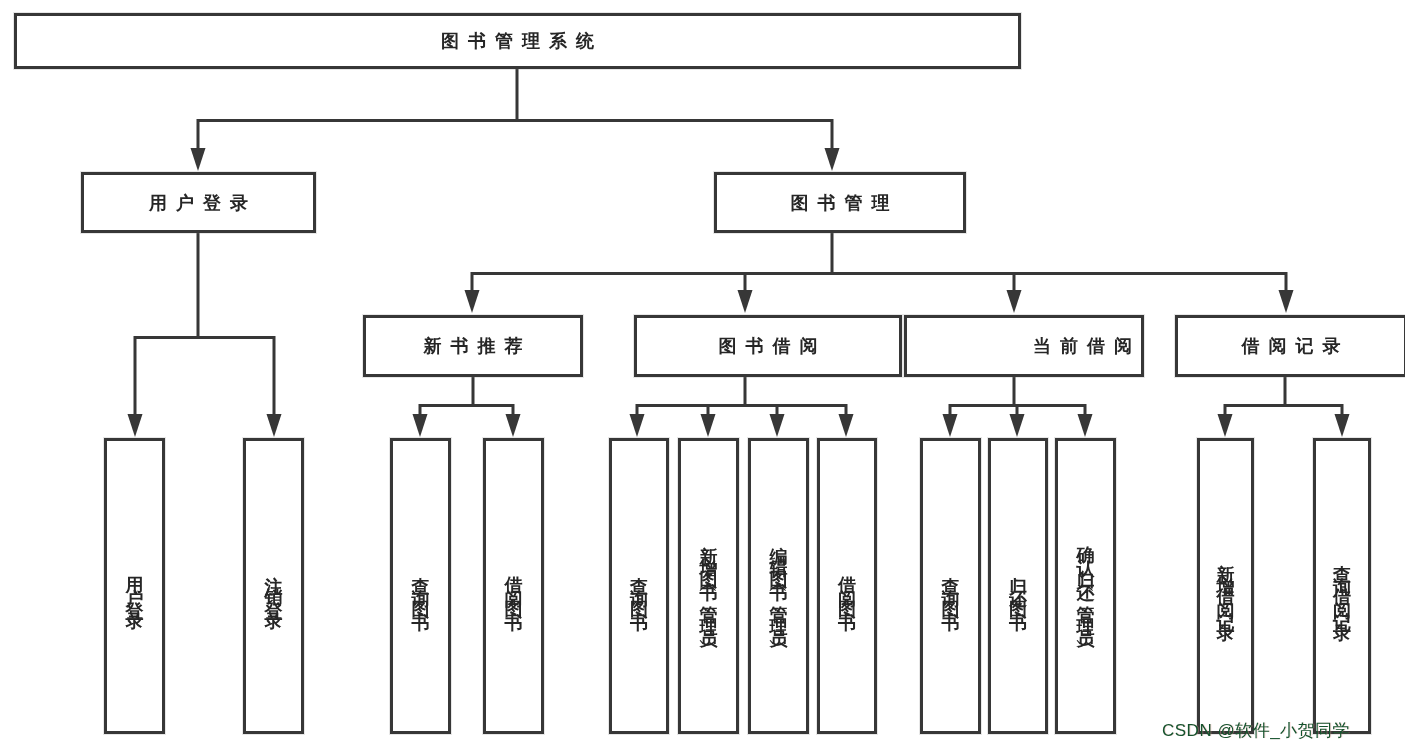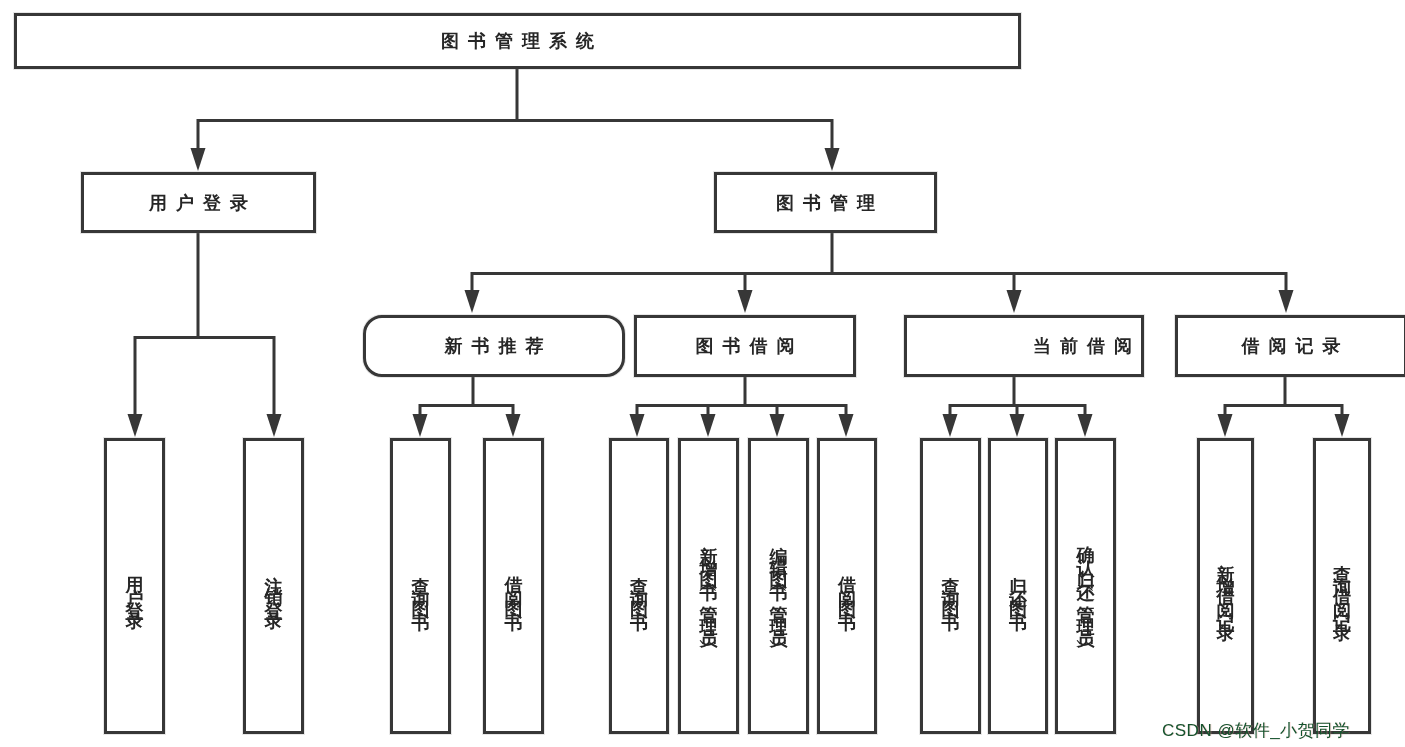--- a/index.html
+++ b/index.html
@@ -56,24 +56,24 @@
     font-size: 18px;
     letter-spacing: 12px;
     line-height: 1;
     white-space: nowrap;
     color: #262626;
   }
 
   
   .root-box  { left: 14px;  top: 13px;  width: 1007px; height: 56px; }
   .l1-a      { left: 81px;  top: 172px; width: 235px;  height: 61px; }
-  .l1-b      { left: 714px; top: 172px; width: 223px;  height: 61px; }
+  .l1-b      { left: 714px; top: 172px; width: 252px;  height: 61px; }
   .l2        { top: 315px;  height: 62px; }
-  .l2-a      { left: 363px;  width: 262px; border-radius: 19px; }
-  .l2-b      { left: 634px;  width: 222px; }
+  .l2-a      { left: 363px;  width: 220px; }
+  .l2-b      { left: 634px;  width: 268px; }
   .l2-c      { left: 904px;  width: 240px; justify-content: flex-end; }
   .l2-d      { left: 1175px; width: 232px; }
   .leaf      { top: 438px; height: 296px; }
   .lf-1  { left: 104px;  width: 61px; }
   .lf-2  { left: 243px;  width: 61px; }
   .lf-3  { left: 390px;  width: 61px; }
   .lf-4  { left: 483px;  width: 61px; }
   .lf-5  { left: 609px;  width: 60px; }
   .lf-6  { left: 678px;  width: 61px; }
   .lf-7  { left: 748px;  width: 61px; }

